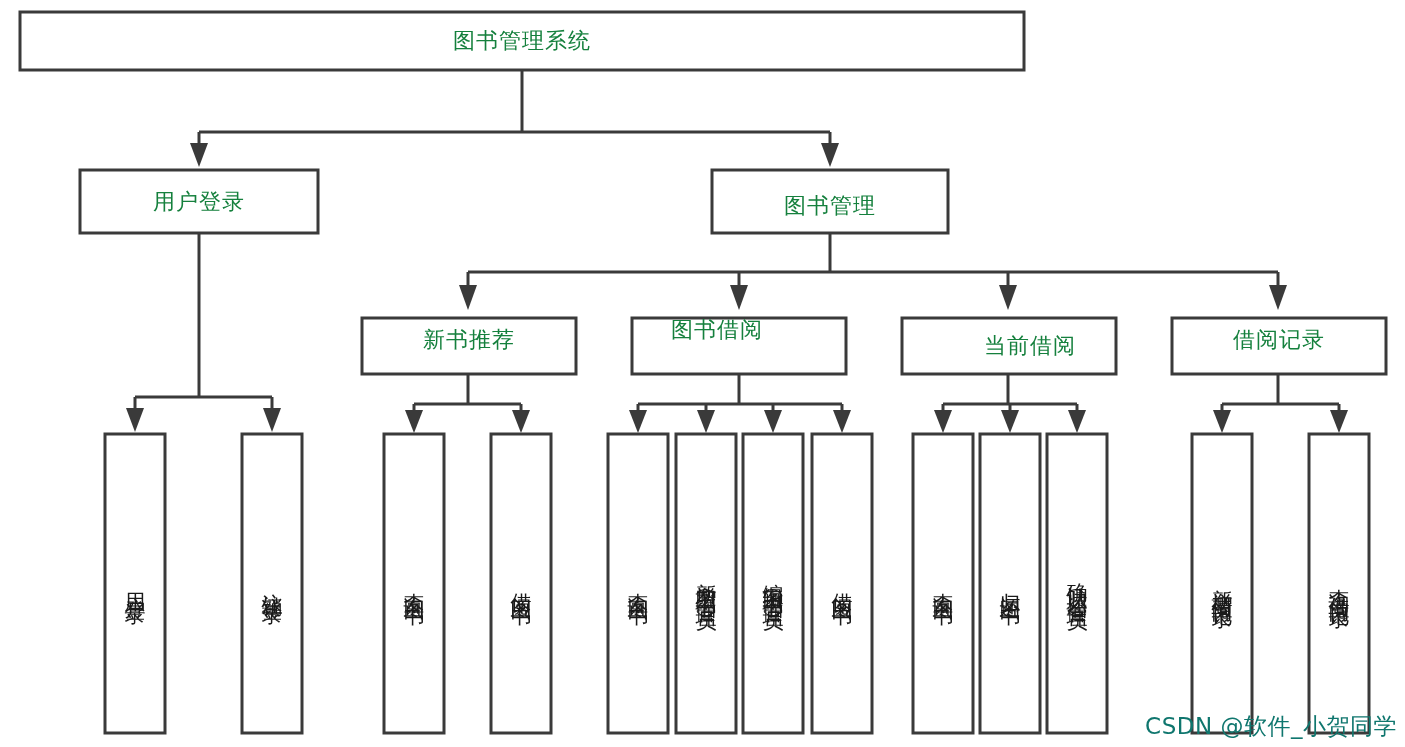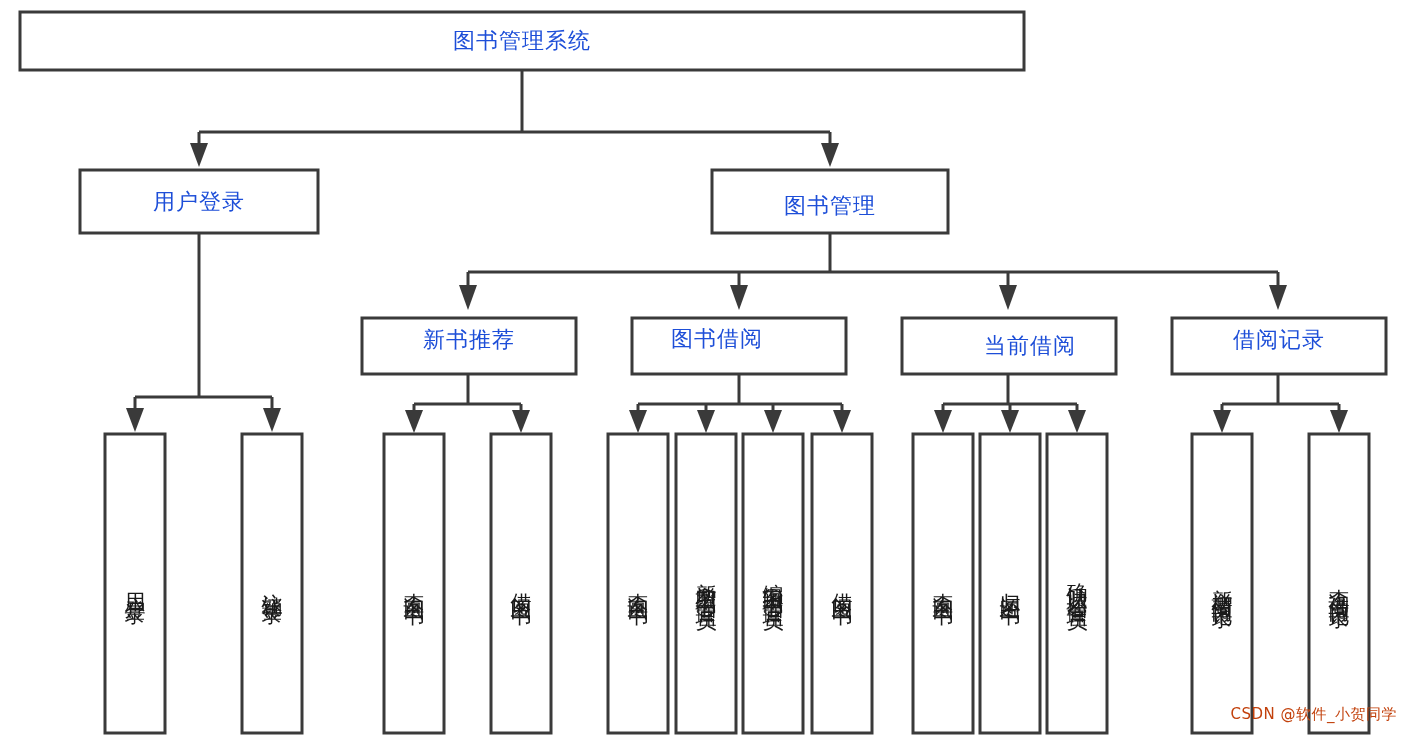--- a/index.html
+++ b/index.html
@@ -46,36 +46,36 @@
     position: absolute;
     box-sizing: border-box;
     display: flex;
     align-items: center;
     justify-content: center;
     pointer-events: none;
   }
   .watermark {
     position: absolute;
     right: 8px;
-    bottom: 23px;
-    font-family: "DejaVu Sans", "Liberation Sans", sans-serif;
-    font-size: 15px;
-    color: #c2410c;
+    bottom: 5px;
+    font-family: "DejaVu Sans", "Liberation Sans", sans-serif;
+    font-size: 23px;
+    color: #0f766e;
     white-space: nowrap;
     letter-spacing: 0.5px;
   }
   .hbox-text {
     position: absolute;
     display: flex;
     align-items: center;
     justify-content: center;
     box-sizing: border-box;
     font-family: "DejaVu Sans", "Liberation Sans", sans-serif;
     font-size: 22px;
-    color: #1d4ed8;
+    color: #15803d;
     letter-spacing: 1px;
     pointer-events: none;
   }
 </style>
 </head>
 <body>
 
 <svg id="diagram" viewBox="0 0 1405 747" xmlns="http://www.w3.org/2000/svg">
 
   <rect class="node-box" x="20" y="12" width="1004" height="58"></rect>
@@ -165,21 +165,21 @@
   <rect class="node-box" x="1192" y="434" width="60" height="299"></rect>
   <rect class="node-box" x="1309" y="434" width="60" height="299"></rect>
 </svg>
 
 <div class="hbox-text" style="left:20px;top:12px;width:1004px;height:58px;">图书管理系统</div>
 
 <div class="hbox-text" style="left:80px;top:170px;width:238px;height:63px;">用户登录</div>
 <div class="hbox-text" style="left:712px;top:170px;width:236px;height:71px;">图书管理</div>
 
 <div class="hbox-text" style="left:362px;top:318px;width:214px;height:44px;">新书推荐</div>
-<div class="hbox-text" style="left:632px;top:311px;width:170px;height:56px;">图书借阅</div>
+<div class="hbox-text" style="left:632px;top:302px;width:170px;height:56px;">图书借阅</div>
 <div class="hbox-text" style="left:902px;top:318px;width:214px;height:56px;padding-left:42px;">当前借阅</div>
 <div class="hbox-text" style="left:1172px;top:318px;width:214px;height:44px;">借阅记录</div>
 
 <div class="leaf-cell" style="left:105px;top:434px;width:60px;height:299px;">
   <span class="leaf-vert-text">用户登录</span>
 </div>
 <div class="leaf-cell" style="left:242px;top:434px;width:60px;height:299px;">
   <span class="leaf-vert-text">注销登录</span>
 </div>
 

